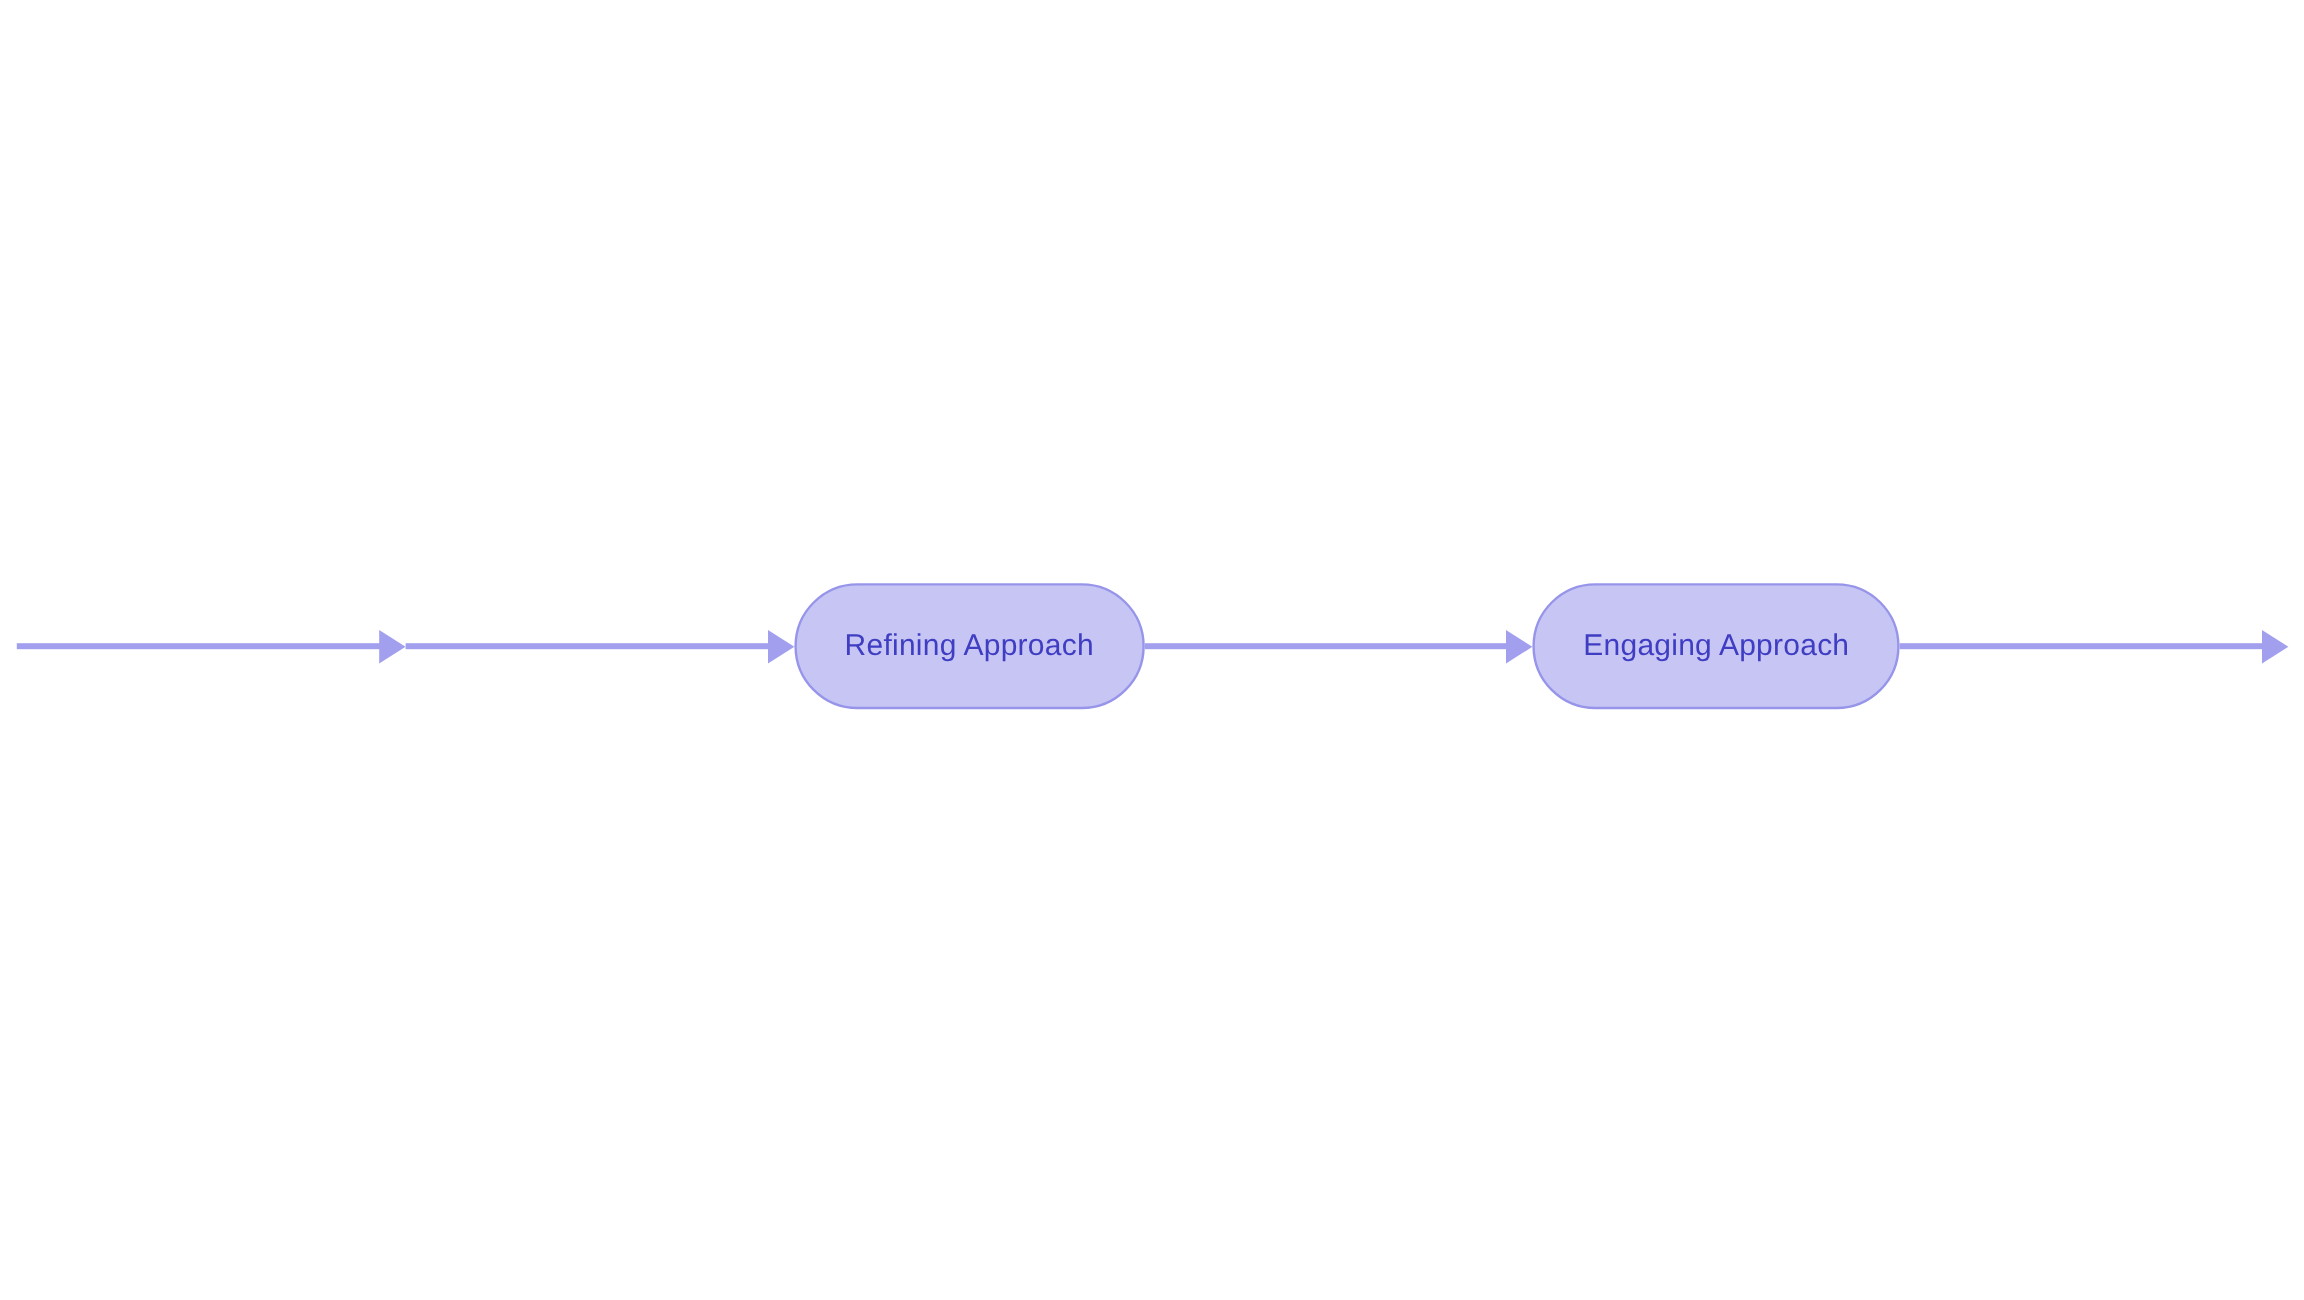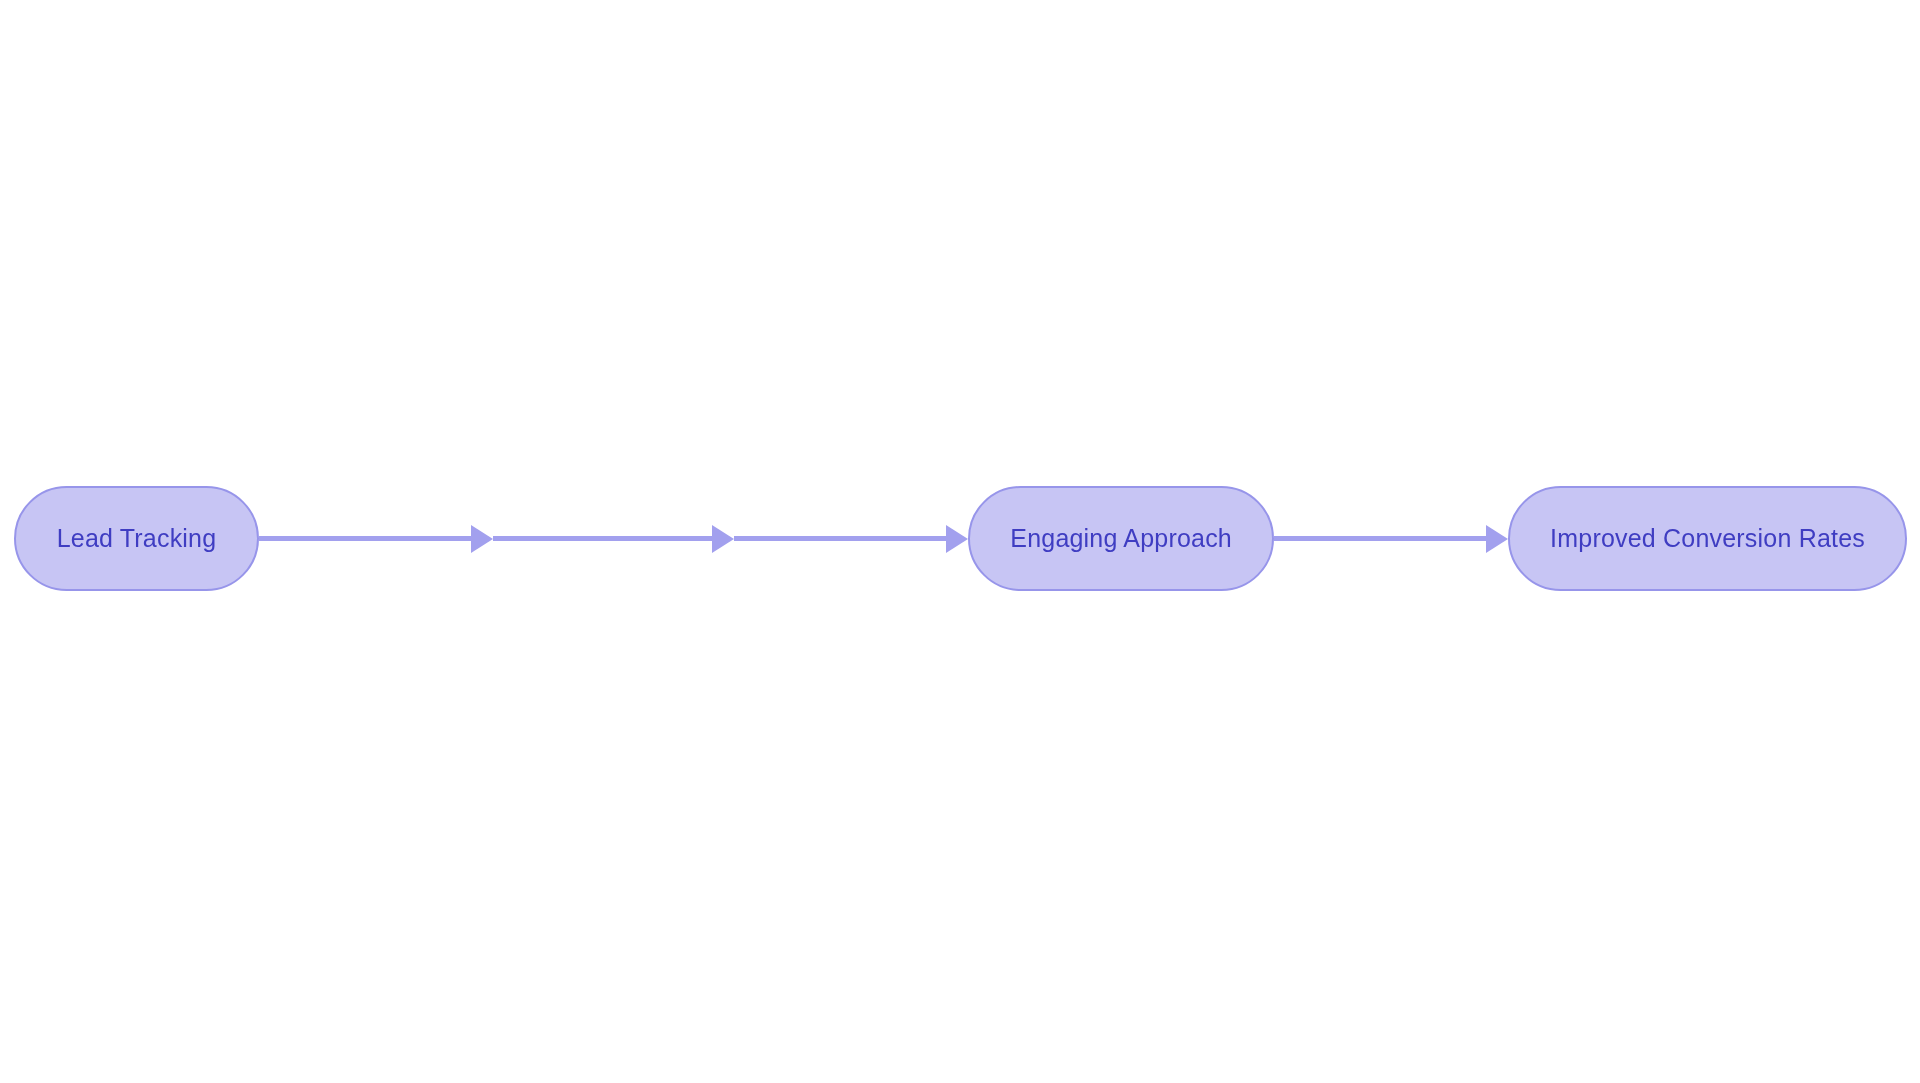--- a/index.html
+++ b/index.html
@@ -73,42 +73,41 @@
     border-left: 22px solid var(--arrow);
     margin-left: -1px;
   }
 </style>
 </head>
 <body>
 
 <div class="canvas">
   <div class="flow-row">
 
-    <div class="node">Lead Tracking</div>
 
     <div class="arrow">
       <div class="arrow-line"></div>
       <div class="arrow-head"></div>
     </div>
 
 
     <div class="arrow">
       <div class="arrow-line"></div>
       <div class="arrow-head"></div>
     </div>
 
+    <div class="node">Refining Approach</div>
 
     <div class="arrow">
       <div class="arrow-line"></div>
       <div class="arrow-head"></div>
     </div>
 
     <div class="node">Engaging Approach</div>
 
     <div class="arrow">
       <div class="arrow-line"></div>
       <div class="arrow-head"></div>
     </div>
 
-    <div class="node">Improved Conversion Rates</div>
 
   </div>
 </div>
 
 </body></html>

